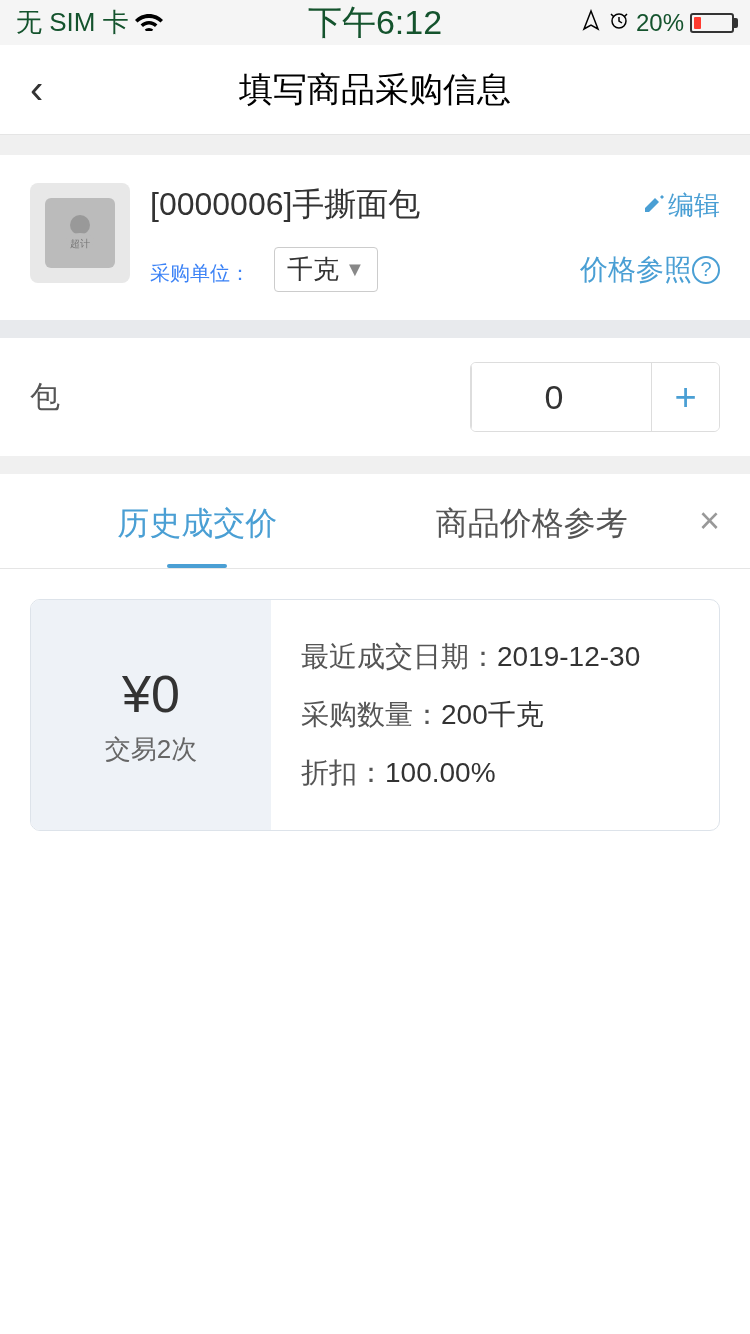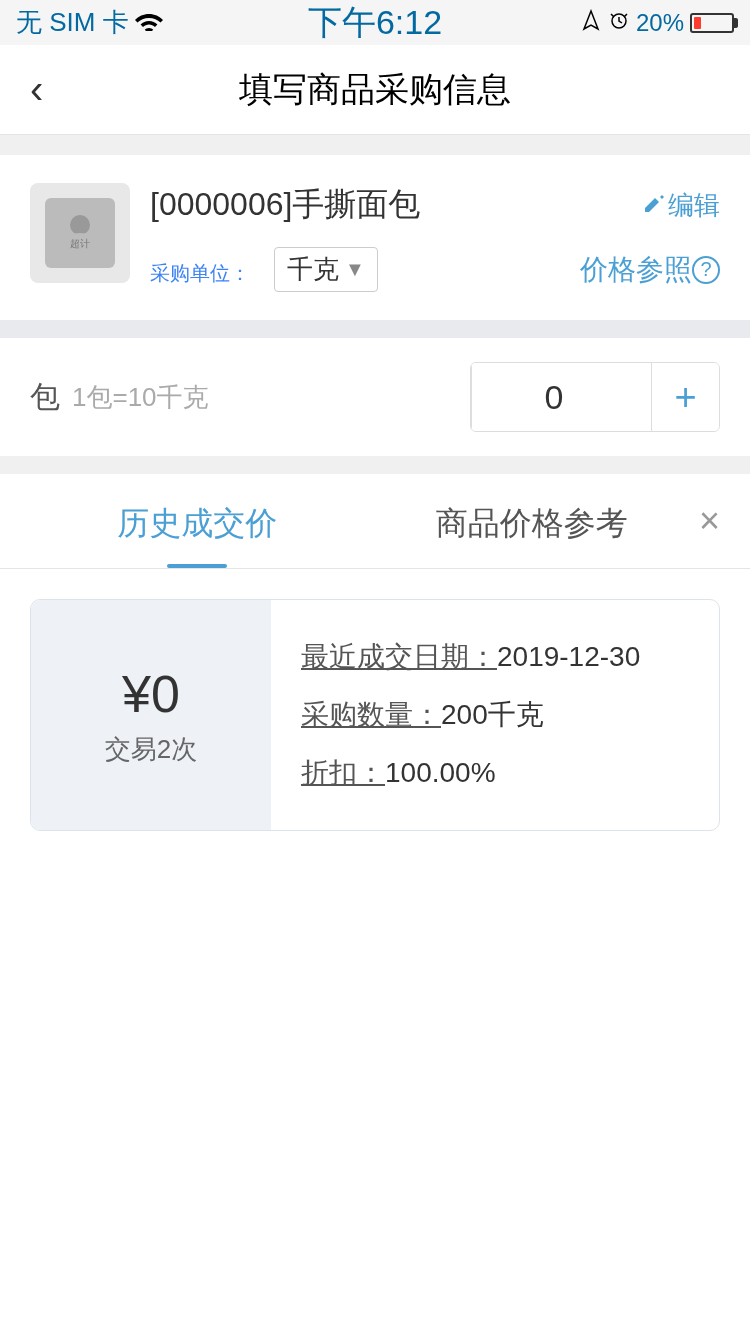--- a/index.html
+++ b/index.html
@@ -16,21 +16,21 @@
     
     .status-bar {
       width: 750px;
       height: 45px;
       background: #f5f5f5;
       display: flex;
       align-items: center;
       justify-content: space-between;
       padding: 0 16px;
       font-size: 26px;
-      color: #0369a1;
+      color: #14532d;
     }
     .status-bar-left {
       display: flex;
       align-items: center;
       gap: 6px;
     }
     .status-bar-center {
       position: absolute;
       left: 50%;
       transform: translateX(-50%);
@@ -328,21 +328,20 @@
       flex-direction: column;
       gap: 16px;
     }
     .history-detail-row {
       font-size: 28px;
       color: #444;
       line-height: 1.5;
     }
     .history-detail-label {
       color: #555;
-      text-decoration: underline;
     }
     .history-detail-value {
       color: #333;
     }
 
     
     .bottom-area {
       background: #fff;
       flex: 1;
       min-height: 580px;
@@ -420,21 +419,20 @@
       </div>
     </div>
   </div>
 </div>
 
 <div class="divider-thick"></div>
 
 <div class="quantity-row">
   <div class="quantity-label">
     <span class="unit-icon">包</span>
-    <span class="unit-hint">1包=10千克</span>
   </div>
   <div class="quantity-control">
     <input class="quantity-input" type="number" value="0" style="">
     <button class="quantity-plus">+</button>
   </div>
 </div>
 
 <div class="tabs-container">
   <div class="tabs-header">
     <div class="tab-item active">

